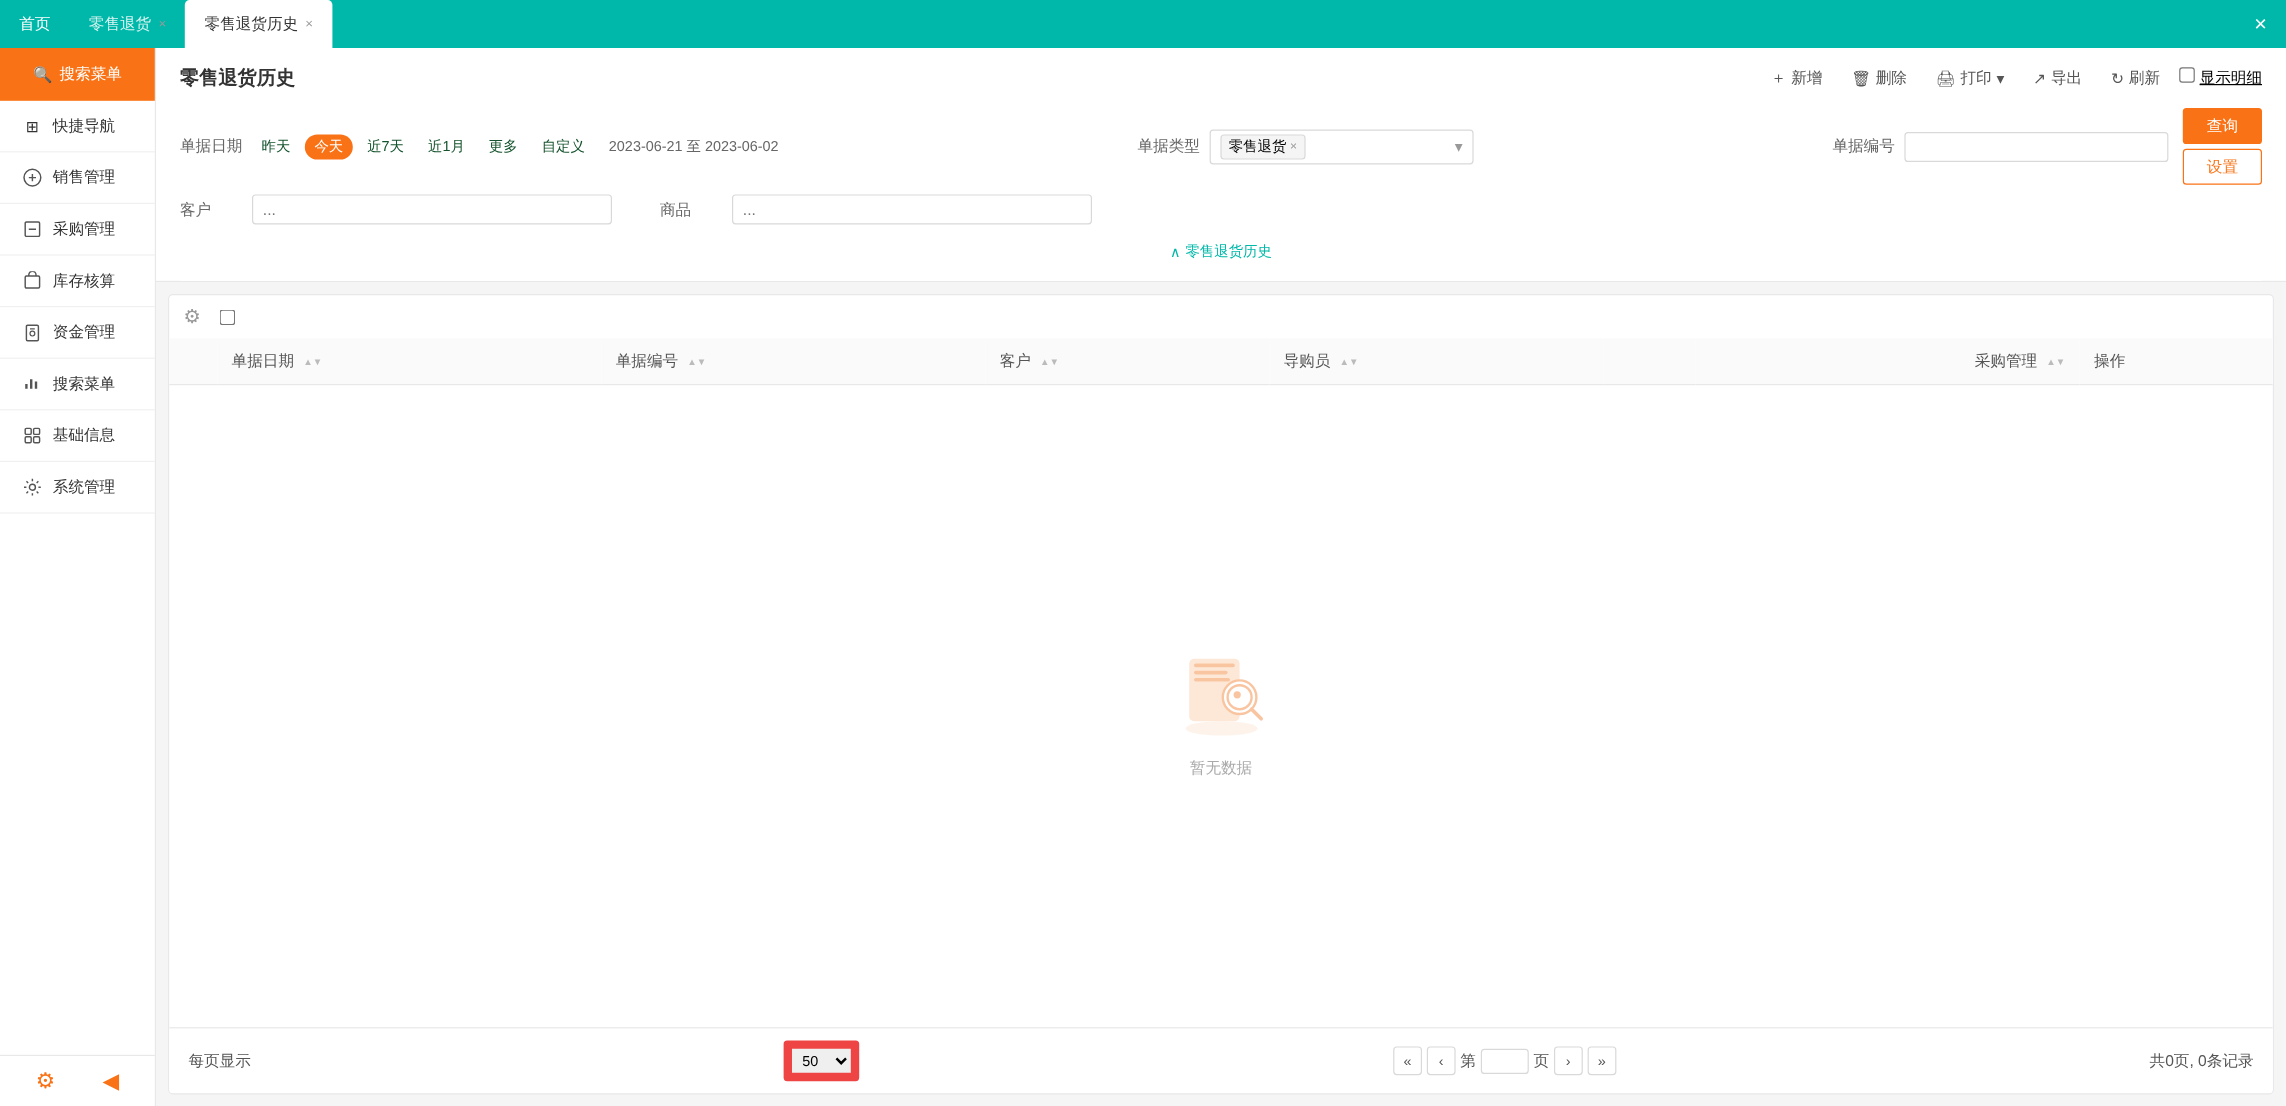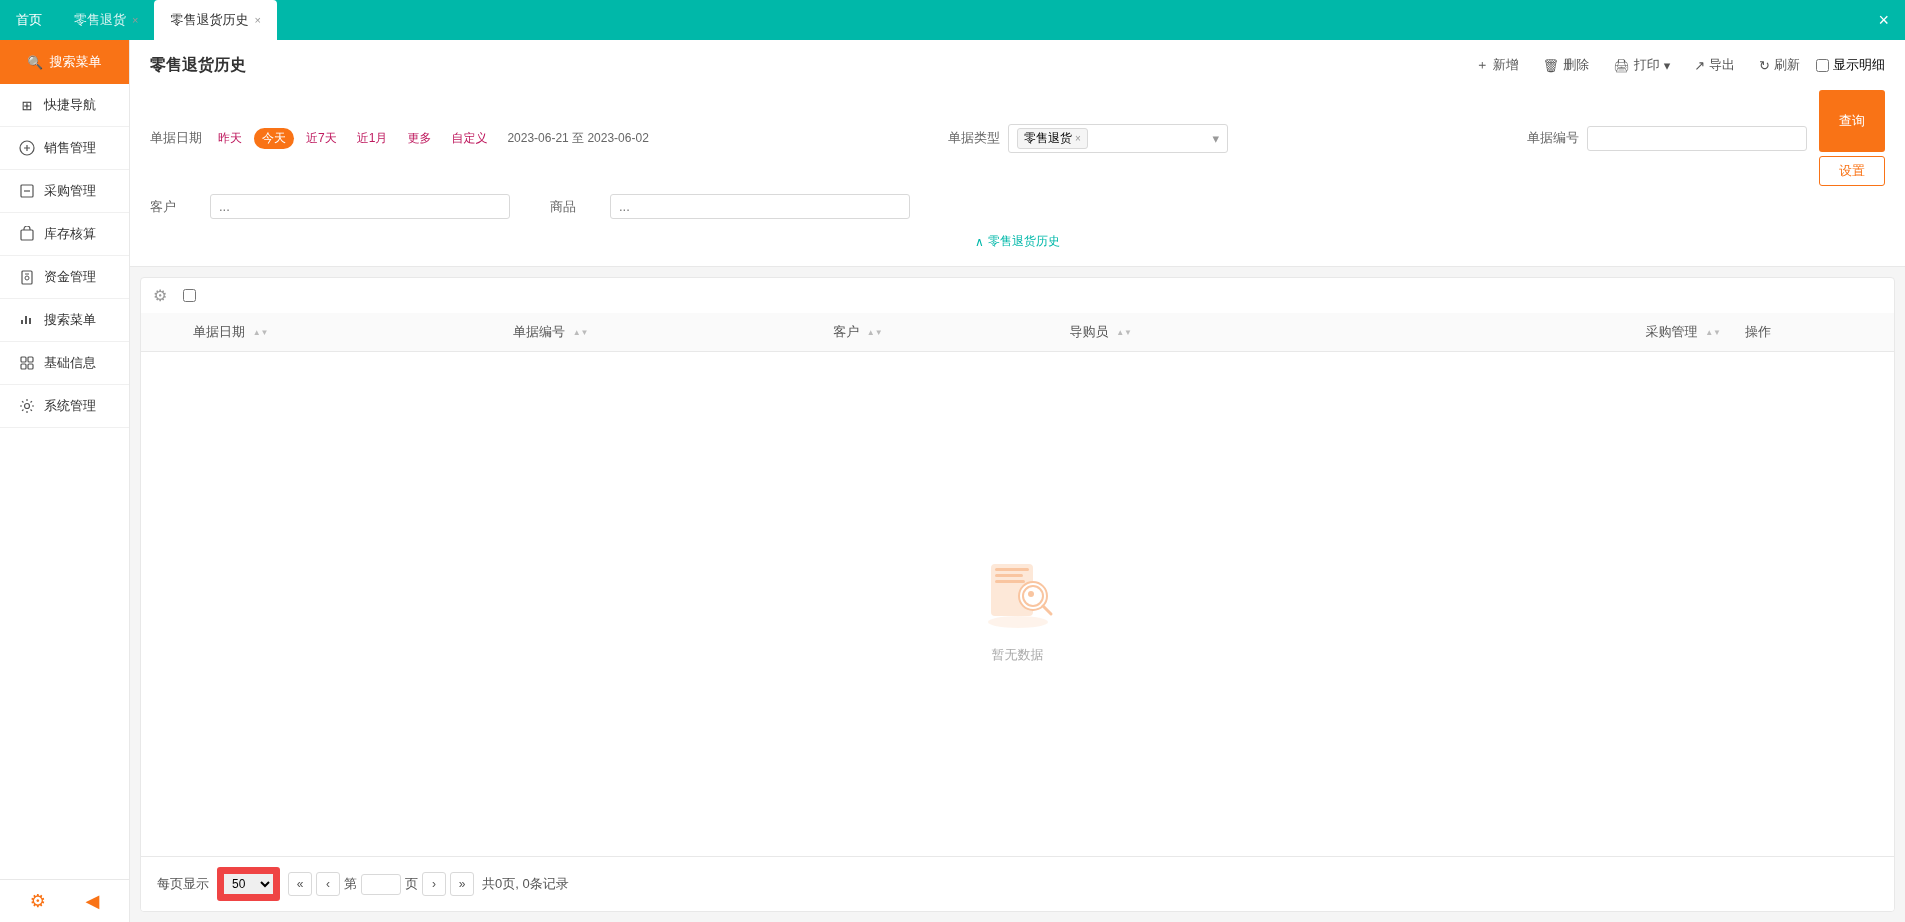--- a/index.html
+++ b/index.html
@@ -27,29 +27,29 @@
     .sidebar-bottom-icon { cursor: pointer; color: #f97316; font-size: 18px; }
 
     
     .content-area { flex: 1; display: flex; flex-direction: column; overflow: hidden; background: #f5f5f5; }
 
     
     .page-header { background: #fff; padding: 12px 20px 0 20px; border-bottom: 1px solid #e8e8e8; }
     .page-title-row { display: flex; align-items: center; justify-content: space-between; margin-bottom: 12px; }
     .page-title { font-size: 16px; font-weight: 600; color: #333; }
     .action-btn { display: flex; align-items: center; gap: 4px; font-size: 13px; color: #555; cursor: pointer; padding: 4px 8px; background: none; border: none; }
-    .query-btn { background: #f97316; color: #fff; border: none; padding: 22px 20px; border-radius: 3px; cursor: pointer; font-size: 13px; }
+    .query-btn { background: #f97316; color: #fff; border: none; padding: 6px 20px; border-radius: 3px; cursor: pointer; font-size: 13px; }
     .setting-btn { background: #fff; color: #f97316; border: 1px solid #f97316; padding: 5px 16px; border-radius: 3px; cursor: pointer; font-size: 13px; }
 
     
     .filter-section { padding: 10px 20px; background: #fff; }
     .filter-row { display: flex; align-items: center; gap: 0; margin-bottom: 8px; }
     .filter-label { color: #666; min-width: 60px; font-size: 13px; }
     .date-options { display: flex; align-items: center; gap: 4px; }
-    .date-option { padding: 2px 8px; cursor: pointer; font-size: 12px; color: #be185d; border-radius: 3px; }
+    .date-option { padding: 2px 8px; cursor: pointer; font-size: 12px; color: #14532d; border-radius: 3px; }
     .date-option.active { background: #f97316; color: #fff; border-radius: 12px; }
     .date-range { color: #666; font-size: 12px; margin-left: 8px; }
     .filter-input { border: 1px solid #d9d9d9; border-radius: 3px; padding: 4px 8px; font-size: 13px; min-width: 200px; color: #999; }
     .tag-select { display: flex; align-items: center; border: 1px solid #d9d9d9; border-radius: 3px; padding: 3px 8px; min-width: 200px; gap: 6px; cursor: pointer; background: #fff; }
     .tag-item { background: #f5f5f5; border: 1px solid #d9d9d9; border-radius: 3px; padding: 1px 6px; font-size: 12px; display: flex; align-items: center; gap: 3px; }
     .tag-close { cursor: pointer; color: #999; font-size: 10px; }
     .tag-select .arrow { margin-left: auto; color: #999; }
     .collapse-btn { display: flex; align-items: center; gap: 4px; color: #00b8a9; font-size: 12px; cursor: pointer; margin: 0 auto; padding: 6px 16px; width: fit-content; }
 
     
@@ -59,21 +59,21 @@
     table { width: 100%; border-collapse: collapse; font-size: 13px; }
     thead tr { background: #fafafa; border-bottom: 1px solid #e8e8e8; }
     th { padding: 10px 12px; text-align: left; color: #555; font-weight: 500; border-bottom: 1px solid #e8e8e8; white-space: nowrap; }
     th .sort-icons { display: inline-flex; flex-direction: column; margin-left: 4px; font-size: 8px; color: #bbb; vertical-align: middle; }
     .checkbox-th { width: 40px; text-align: center; }
     .empty-area { flex: 1; display: flex; flex-direction: column; align-items: center; justify-content: center; color: #999; }
     .empty-icon { width: 90px; height: 90px; margin-bottom: 12px; }
     .empty-text { font-size: 13px; color: #aaa; }
 
     
-    .pagination { display: flex; align-items: center; justify-content: flex-start; padding: 10px 16px; border-top: 1px solid #e8e8e8; gap: 8px; font-size: 13px; color: #555; background: #fff; }
+    .pagination { display: flex; align-items: center; justify-content: space-between; padding: 10px 16px; border-top: 1px solid #e8e8e8; gap: 8px; font-size: 13px; color: #555; background: #fff; }
     .page-size-select { border: 7px solid #ef4444; border-radius: 3px; padding: 2px 4px; font-size: 12px; }
     .page-nav { display: flex; align-items: center; gap: 4px; }
     .page-nav-btn { width: 24px; height: 24px; display: flex; align-items: center; justify-content: center; border: 1px solid #d9d9d9; border-radius: 3px; cursor: pointer; font-size: 12px; color: #555; background: #fff; }
     .page-input { width: 40px; border: 1px solid #d9d9d9; border-radius: 3px; text-align: center; padding: 2px 4px; font-size: 13px; }
     .display-checkbox { cursor: pointer; }
   </style>
 </head>
 <body>
 
 <div class="top-bar">
@@ -195,21 +195,21 @@
             <span>▾</span>
           </button>
           <button class="action-btn">
             <span>↗</span>
             <span>导出</span>
           </button>
           <button class="action-btn">
             <span>↻</span>
             <span>刷新</span>
           </button>
-          <div style="display:flex;align-items:center;gap:4px;">
+          <div style="display:flex;align-items:flex-start;gap:4px;text-decoration:underline;">
             <input type="checkbox" class="display-checkbox" style="">
             <span>显示明细</span>
           </div>
         </div>
       </div>
 
       <div class="filter-section" style="padding:0 0 8px 0;">
 
         <div class="filter-row">
           <span class="filter-label">单据日期</span>

